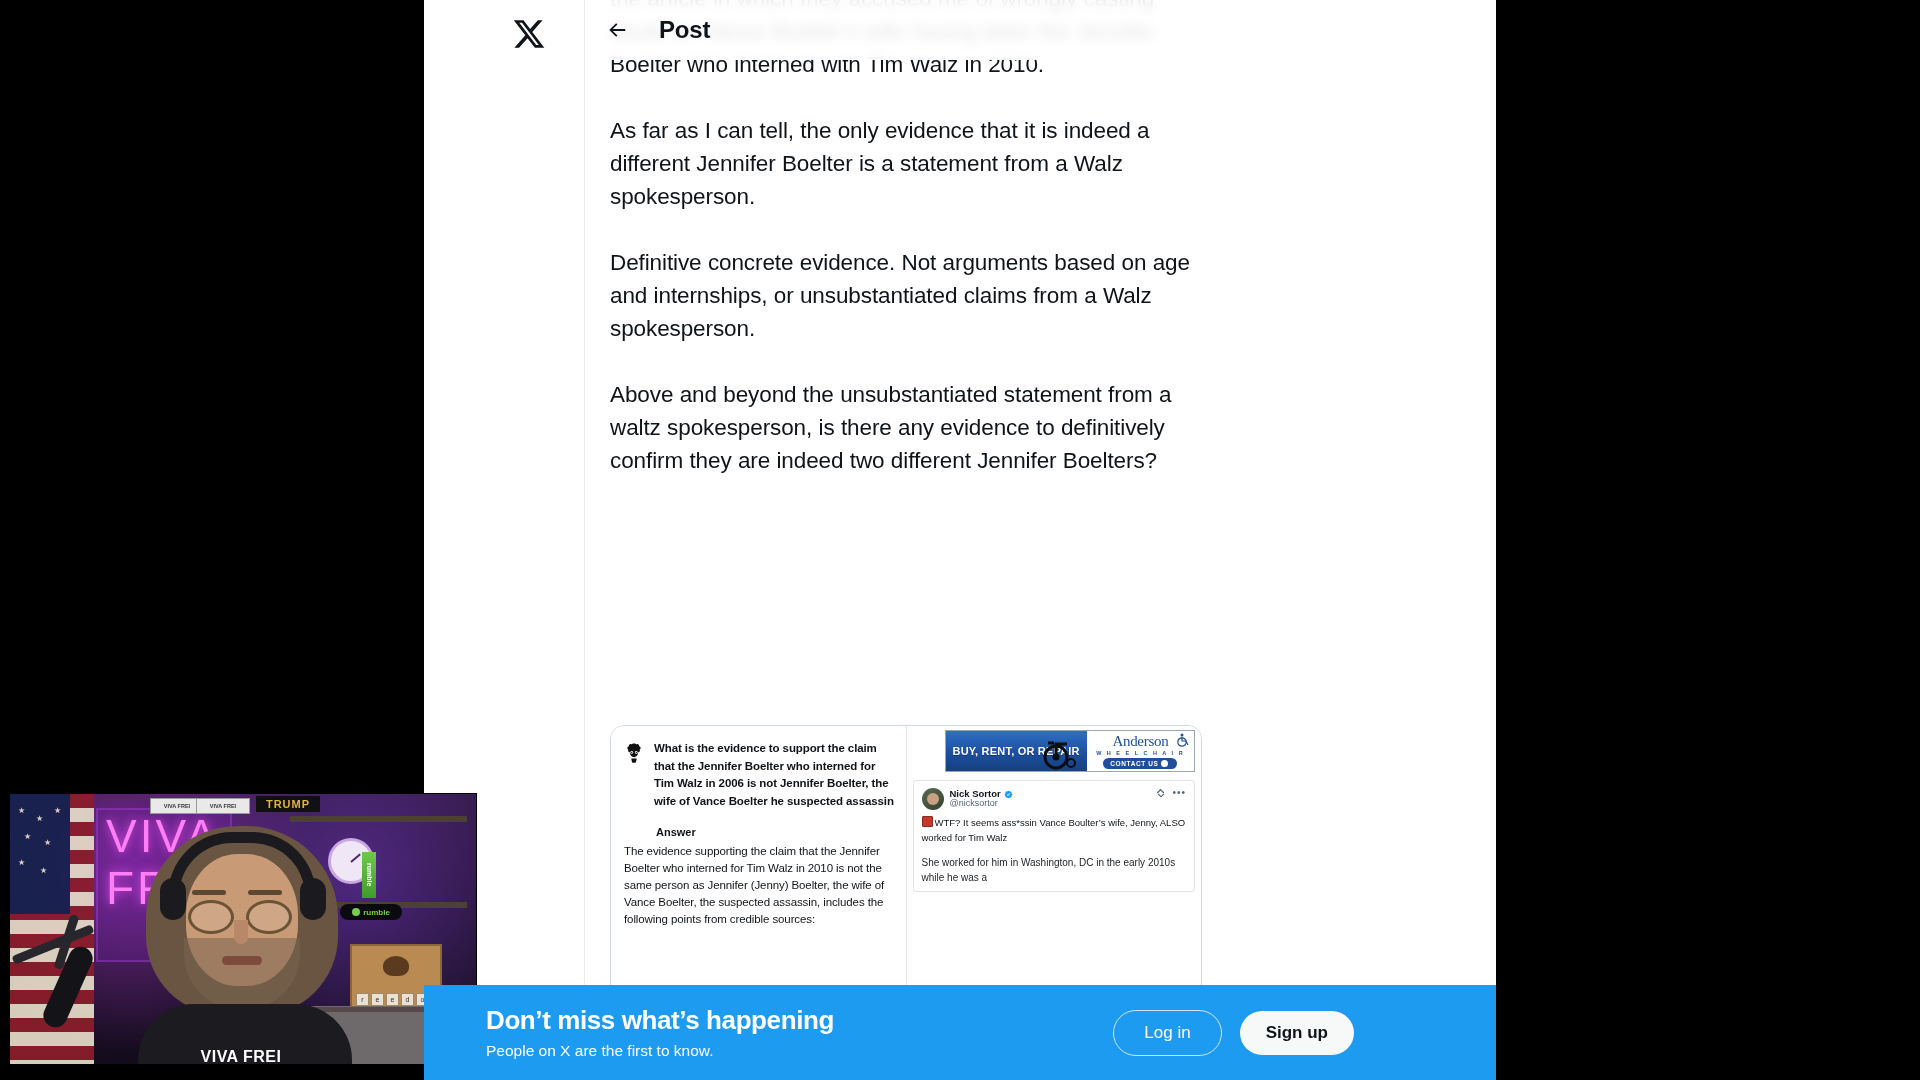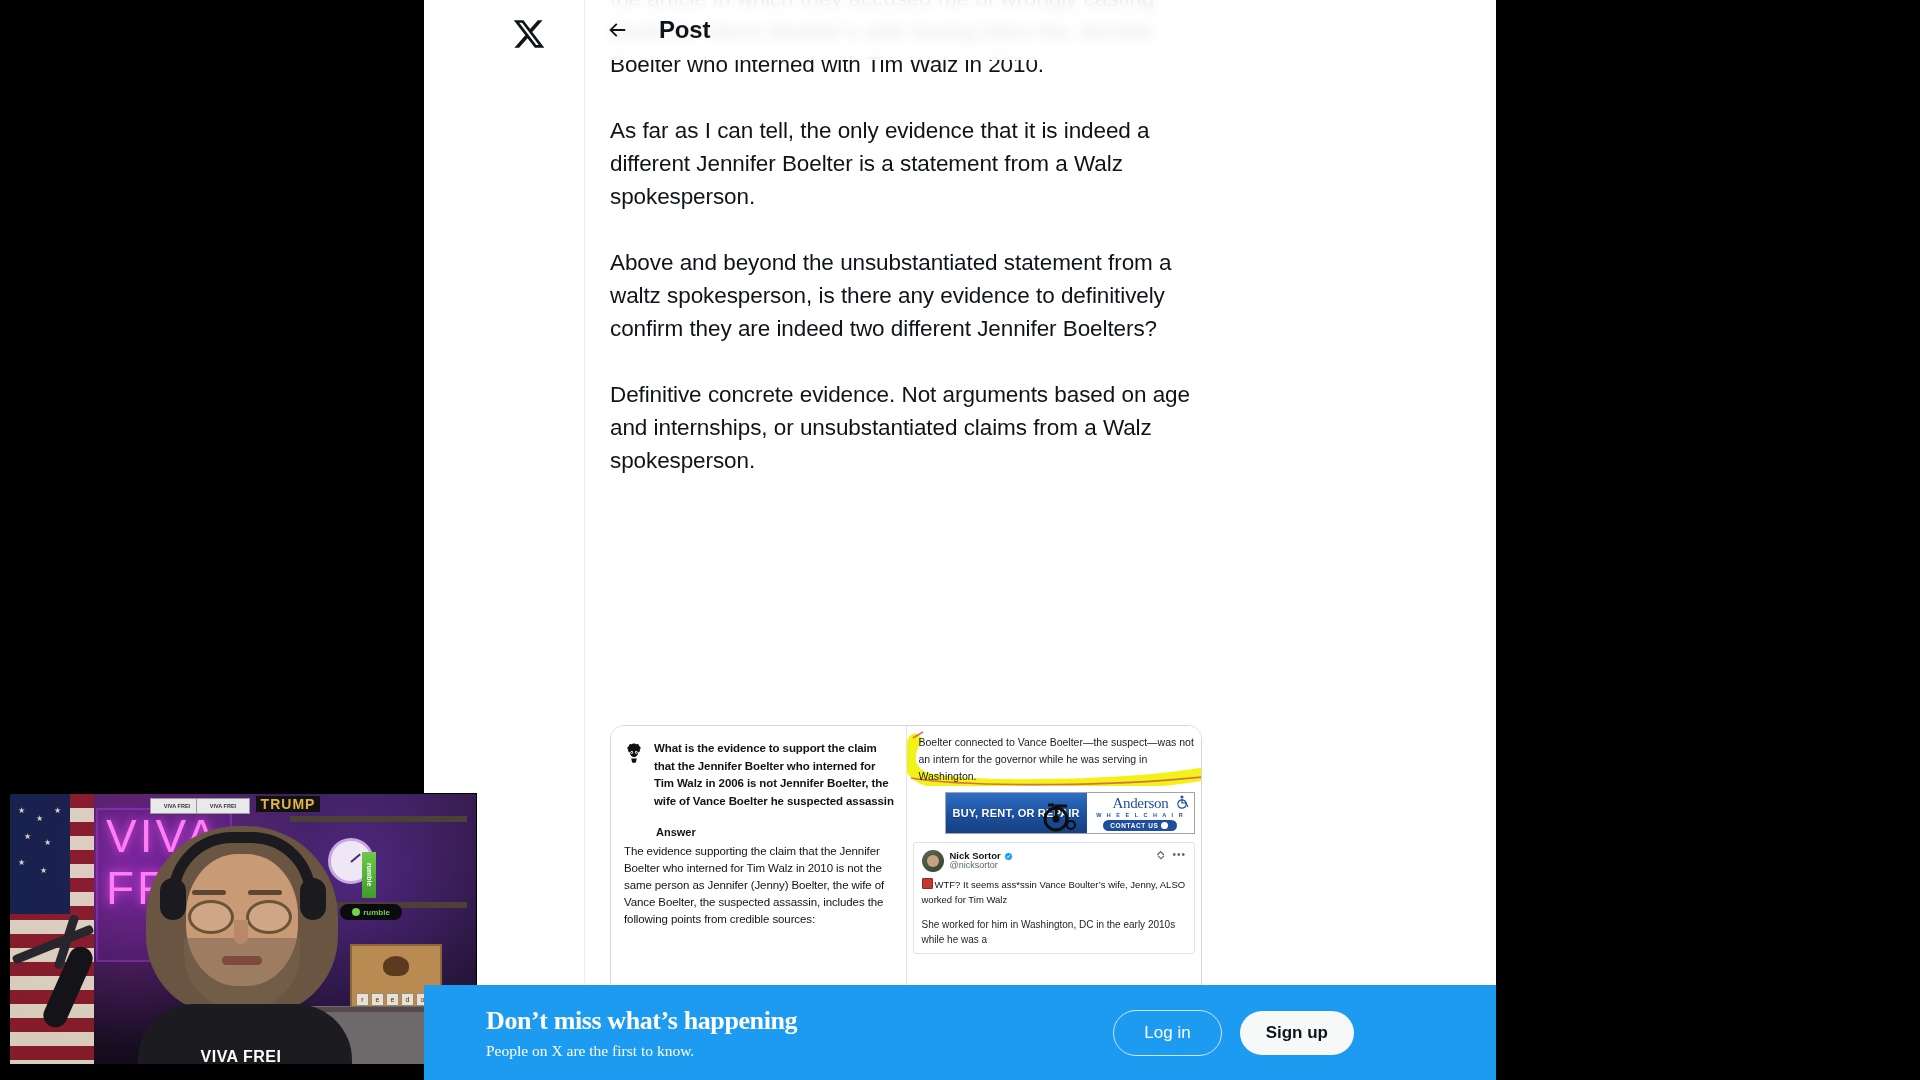--- a/index.html
+++ b/index.html
@@ -66,21 +66,21 @@
   .tw-handle{font-size:9px;color:#536471;margin-top:-1px;}
   .tw-acts{display:flex;gap:6px;align-items:center;color:#536471;}
   .tw-acts svg{width:10px;height:10px;}
   .tw-dots{font-size:10px;letter-spacing:1px;color:#536471;line-height:8px;}
   .tw-body{font-size:9.5px;line-height:14.5px;color:#0f1419;margin-top:6px;}
   .tw-emoji{display:inline-block;width:9px;height:9px;background:#c2392b;border:1px solid #8c2a20;vertical-align:-1px;margin-right:2px;border-radius:1px;}
   .tw-body2{font-size:10px;line-height:14.5px;color:#0f1419;margin-top:11px;opacity:.95;}
 
   
   .signup{position:absolute;left:424px;bottom:0;width:1072px;height:95px;background:#1d9bf0;display:flex;align-items:center;z-index:40;}
-  .su-text{margin-left:62px;font-family:Liberation Serif, serif;}
+  .su-text{margin-left:62px;}
   .su-title{font-size:26px;font-weight:800;color:#fff;letter-spacing:-0.4px;}
   .su-sub{font-size:15.5px;color:#fff;margin-top:6px;}
   .su-btns{margin-left:auto;margin-right:142px;display:flex;align-items:center;gap:18px;}
   .btn-login{border:1px solid #cfe6fa;color:#fff;background:transparent;border-radius:999px;padding:0 30px;height:44px;display:flex;align-items:center;justify-content:center;font-size:17px;font-weight:400;cursor:pointer;}
   .btn-signup{background:#f7f9f9;color:#0f1419;border:none;border-radius:999px;padding:0 26px;height:44px;display:flex;align-items:center;justify-content:center;font-size:17px;font-weight:800;cursor:pointer;}
 
   
   .cam{position:absolute;left:10px;bottom:16px;width:466px;height:270px;overflow:hidden;background:#120a1c;box-shadow:0 0 0 1px #000;}
   .cam-inner{position:absolute;inset:0;background:
       radial-gradient(circle at 26% 28%, rgba(190,60,230,.55), transparent 46%),
@@ -88,21 +88,21 @@
       linear-gradient(180deg,#2a1738 0%,#1b1026 60%,#140c1d 100%);}
   .cam-shelf{position:absolute;left:60%;top:8%;width:38%;height:6px;background:#4d4036;}
   .cam-shelf2{position:absolute;left:60%;top:40%;width:38%;height:6px;background:#4d4036;}
   .cam-flag{position:absolute;left:0;top:0;width:84px;height:100%;background:
       repeating-linear-gradient(180deg,#8d1d2a 0 14px,#e8ddc8 14px 28px);
       opacity:.92;}
   .cam-flag::before{content:"";position:absolute;left:0;top:0;width:60px;height:120px;background:#16224e;}
   .cam-star{position:absolute;width:5px;height:5px;color:#e8ddc8;font-size:8px;line-height:5px;}
   .cam-neon{position:absolute;left:86px;top:14px;width:132px;height:150px;border:2px solid rgba(190,70,240,.35);background:rgba(120,40,190,.18);}
   .cam-neon span{display:block;font-family:"Liberation Sans",sans-serif;font-size:46px;line-height:52px;font-weight:400;color:#ff7df5;text-shadow:0 0 10px #d84ae0,0 0 22px #a02ec0;padding-left:8px;letter-spacing:3px;}
-  .cam-trump{position:absolute;left:246px;top:2px;width:64px;height:16px;background:#111;color:#e3b53a;font-size:14px;font-weight:800;letter-spacing:1px;display:flex;align-items:center;justify-content:center;}
+  .cam-trump{position:absolute;left:246px;top:2px;width:64px;height:16px;background:#111;color:#e3b53a;font-size:11px;font-weight:800;letter-spacing:1px;display:flex;align-items:center;justify-content:center;}
   .cam-plate{position:absolute;top:4px;width:52px;height:14px;background:#e9e9e9;border:1px solid #999;font-size:5.5px;color:#333;display:flex;align-items:center;justify-content:center;font-weight:700;}
   .cam-clock{position:absolute;left:318px;top:44px;width:40px;height:40px;border-radius:50%;background:#efe7f5;border:3px solid #c9a7e0;}
   .cam-clock::after{content:"";position:absolute;left:50%;top:50%;width:12px;height:2px;background:#4a2a66;transform-origin:left center;transform:rotate(-40deg);}
   .cam-rumble{position:absolute;left:330px;top:110px;width:62px;height:16px;border-radius:8px;background:#0b0b0f;color:#74d04b;font-size:8px;font-weight:700;display:flex;align-items:center;justify-content:center;gap:3px;}
   .cam-rumble .rb{width:8px;height:8px;border-radius:50%;background:#74d04b;}
   .cam-rumbleV{position:absolute;left:352px;top:58px;width:14px;height:46px;background:linear-gradient(180deg,#6ec94a,#3f9c2c);color:#fff;font-size:7px;writing-mode:vertical-rl;display:flex;align-items:center;justify-content:center;font-weight:700;}
   .cam-box{position:absolute;left:340px;top:150px;width:88px;height:64px;background:#b98a52;border:2px solid #8d6638;}
   .cam-box .afro{position:absolute;left:50%;top:10px;transform:translateX(-50%);width:26px;height:20px;border-radius:50% 50% 40% 40%;background:#5b3a20;}
   .cam-box .fre{position:absolute;left:4px;bottom:4px;display:flex;gap:2px;}
   .cam-box .fre i{width:11px;height:11px;background:#e9e2d4;border:1px solid #9b8a6e;font-style:normal;font-size:7px;color:#3a2d1c;display:flex;align-items:center;justify-content:center;}
@@ -144,22 +144,22 @@
           <path fill="#0f1419" d="M7.414 13l5.043 5.04-1.414 1.42L3.586 12l7.457-7.46 1.414 1.42L7.414 11H21v2z"></path>
         </svg>
     </div>
     <div class="post-title">Post</div>
   </div>
 
   <div class="post-body">
     <div class="post-text">
       <p class="para">the article in which they accused me of wrongly casting doubt on Vance Boelter’s wife having been the Jennifer Boelter who interned with Tim Walz in 2010.</p>
       <p class="para">As far as I can tell, the only evidence that it is indeed a different Jennifer Boelter is a statement from a Walz spokesperson.</p>
+      <p class="para">Definitive concrete evidence. Not arguments based on age and internships, or unsubstantiated claims from a Walz spokesperson.</p>
       <p class="para">Above and beyond the unsubstantiated statement from a waltz spokesperson, is there any evidence to definitively confirm they are indeed two different Jennifer Boelters?</p>
-      <p class="para">Definitive concrete evidence. Not arguments based on age and internships, or unsubstantiated claims from a Walz spokesperson.</p>
     </div>
 
     <div class="media-wrap">
 
       <div class="media-half">
         <div class="grok">
           <div class="grok-q">
             <span class="grok-av">
               <svg viewBox="0 0 24 24" aria-hidden="true">
                 <path fill="#111" d="M12 1.6c-1.2 0-2 .5-2.6 1.1-.6-.5-1.5-.6-2.2-.1-.7.5-.9 1.3-.8 2-.8.2-1.5.8-1.6 1.6-.2.9.3 1.7 1 2.1-.3.5-.4 1.2-.1 1.8.3.7 1 1.1 1.7 1.2.1 3.1 2.2 5.4 4.6 5.4s4.5-2.3 4.6-5.4c.7-.1 1.4-.5 1.7-1.2.3-.6.2-1.3-.1-1.8.7-.4 1.2-1.2 1-2.1-.1-.8-.8-1.4-1.6-1.6.1-.7-.1-1.5-.8-2-.7-.5-1.6-.4-2.2.1C14 2.1 13.2 1.6 12 1.6z"></path>
@@ -173,28 +173,20 @@
             <span class="grok-qtext">What is the evidence to support the claim that the Jennifer Boelter who interned for Tim Walz in 2006 is not Jennifer Boelter, the wife of Vance Boelter he suspected assassin</span>
           </div>
           <div class="grok-ans-label">Answer</div>
           <div class="grok-ans">The evidence supporting the claim that the Jennifer Boelter who interned for Tim Walz in 2010 is not the same person as Jennifer (Jenny) Boelter, the wife of Vance Boelter, the suspected assassin, includes the following points from credible sources:</div>
         </div>
       </div>
 
       <div class="media-sep"></div>
 
       <div class="media-half">
-        <div class="rt-top">
-          <svg class="hl-swoop" viewBox="0 0 318 56">
-            <path d="M12 10 C 2 26, 4 44, 26 50 C 80 60, 230 56, 300 44 C 314 41, 316 30, 306 24" fill="none" stroke="#f2f10a" stroke-width="13" stroke-linecap="round" opacity="0.95"></path>
-            <path d="M8 48 C 70 58, 220 56, 308 46" fill="none" stroke="#d0585e" stroke-width="1.6" opacity=".85"></path>
-            <path d="M10 8 L 20 2" fill="none" stroke="#d0585e" stroke-width="1.6" opacity=".85"></path>
-          </svg>
-          <div class="rt-top-text">Boelter connected to Vance Boelter—the suspect—was not an intern for the governor while he was serving in Washington.</div>
-        </div>
 
         <div class="ad-banner">
           <div class="ad-left">
             <div class="ad-left-text">BUY, RENT, OR REPAIR</div>
             <svg class="ad-chair" viewBox="0 0 44 36">
               <circle cx="17" cy="23" r="11" fill="none" stroke="#0d0d0d" stroke-width="3"></circle>
               <circle cx="17" cy="23" r="3.5" fill="#0d0d0d"></circle>
               <path d="M17 23 L17 10 L28 10" stroke="#0d0d0d" stroke-width="3" fill="none"></path>
               <path d="M9 9 L15 9" stroke="#0d0d0d" stroke-width="3"></path>
               <circle cx="32" cy="29" r="4" fill="none" stroke="#0d0d0d" stroke-width="2"></circle>

